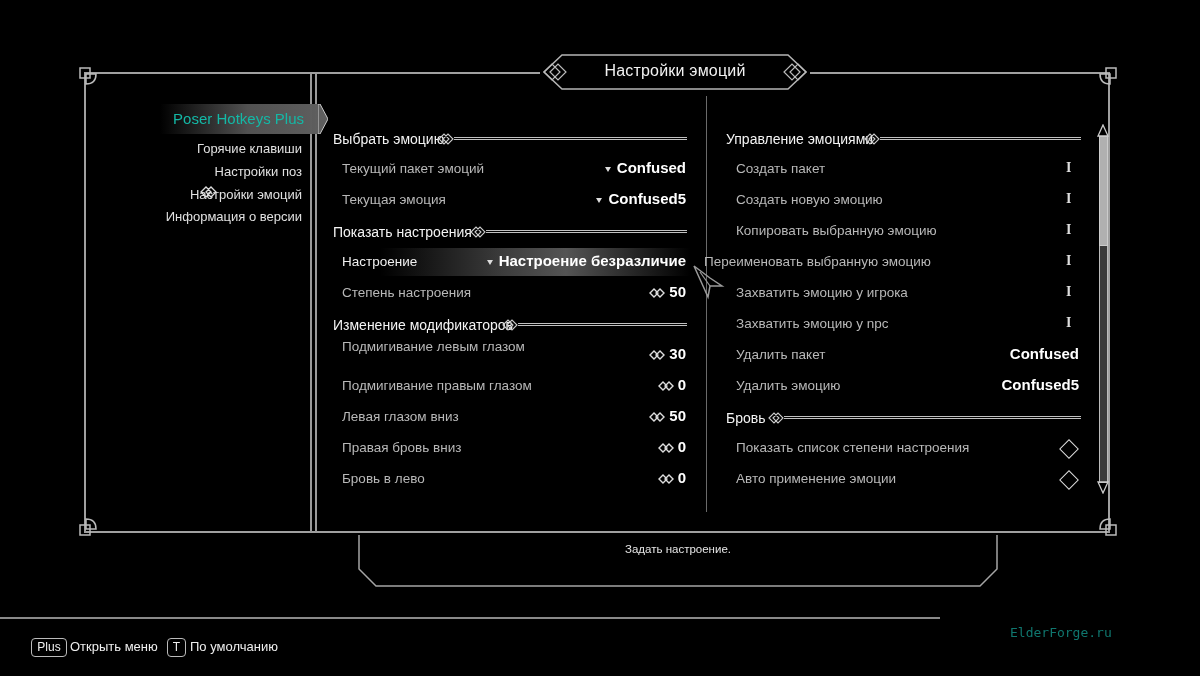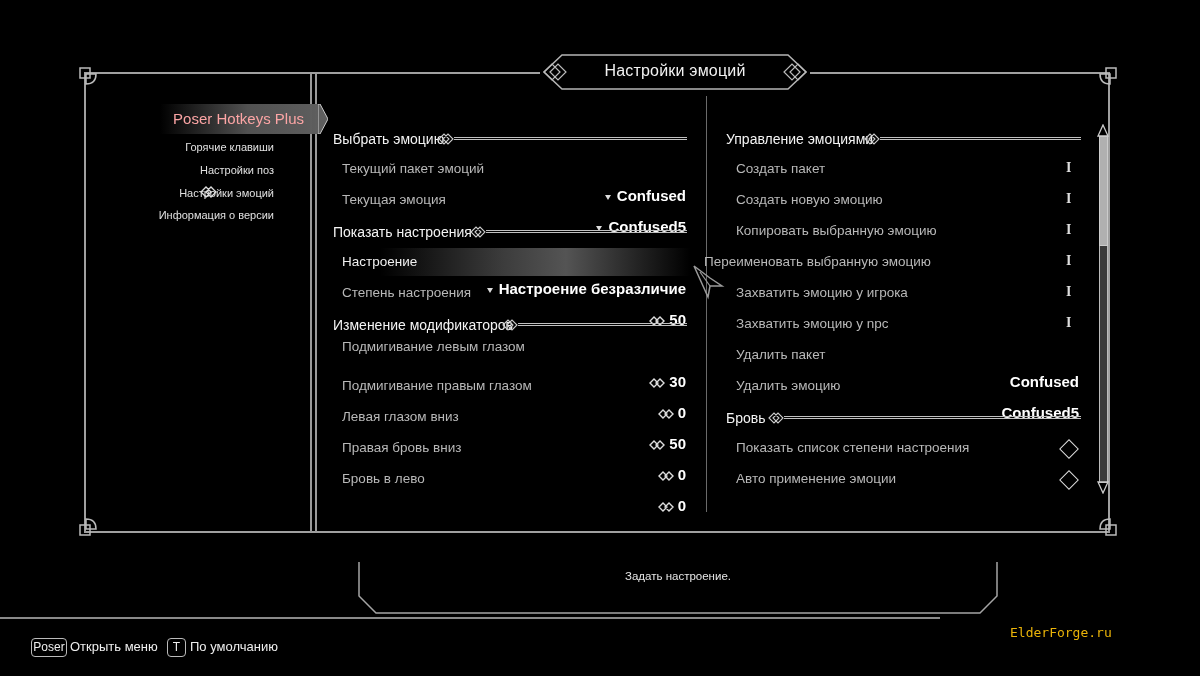--- a/index.html
+++ b/index.html
@@ -12,47 +12,47 @@
            border:2px solid #a0a0a0; box-sizing:border-box; }
   .title-box { position:absolute; left:556px; top:52px; width:232px; height:40px;
                background:#000; }
   .title-box svg { position:absolute; left:0; top:0; }
   .title-text { position:absolute; left:0; top:10px; width:232px; text-align:center;
                 font-size:16px; color:#f2f2f2; font-family:"Liberation Sans Narrow","Liberation Sans", sans-serif; letter-spacing:0.2px; }
   
   .sidebar-main { position:absolute; left:160px; top:104px; width:160px; height:30px; }
   .sidebar-main .bg { position:absolute; inset:0;
       background:linear-gradient(90deg, rgba(80,80,80,0) 0%, rgba(90,90,90,0.9) 55%, #5e5e5e 100%); }
-  .sidebar-main .label { position:absolute; right:16px; top:6px; font-size:15px; color:#fca5a5; }
-  .side-item { position:absolute; right:926px; font-size:11px; color:#e0e0e0; text-align:left; white-space:nowrap; }
+  .sidebar-main .label { position:absolute; right:16px; top:6px; font-size:15px; color:#14b8a6; }
+  .side-item { position:absolute; right:898px; font-size:13px; color:#e0e0e0; text-align:left; white-space:nowrap; }
   
   .section-head { position:absolute; font-size:14px; color:#f4f4f4; white-space:nowrap; }
   .section-line { position:absolute; height:3px; border-top:1px solid #c0c0c0; border-bottom:1px solid #c0c0c0; box-sizing:border-box; }
   .knot { position:absolute; width:16px; height:12px; }
   .row-label { position:absolute; font-size:13.5px; color:#b8b8b8; white-space:nowrap; }
-  .row-value { position:absolute; font-size:15px; font-weight:bold; color:#fff; text-align:right; white-space:nowrap;margin-top:28px; }
+  .row-value { position:absolute; font-size:15px; font-weight:bold; color:#fff; text-align:right; white-space:nowrap; }
   .arrow-down { display:inline-block; width:0; height:0; border-left:3px solid transparent; border-right:3px solid transparent;
                 border-top:5px solid #ddd; margin-right:6px; vertical-align:middle; }
   .slider-icon { display:inline-block; width:16px; height:10px; margin-right:4px; vertical-align:middle; }
   .ibeam { position:absolute; font-family:"Liberation Serif", serif; font-weight:bold; font-size:14px; color:#ddd; }
   .checkbox { position:absolute; width:12px; height:12px; border:1.5px solid #ddd; transform:rotate(45deg); }
   .highlight { position:absolute; left:380px; top:248px; width:310px; height:28px;
      background:linear-gradient(90deg, rgba(0,0,0,0) 0%, rgba(110,110,110,0.55) 40%, rgba(140,140,140,0.6) 60%, rgba(0,0,0,0) 100%); }
   
   .scroll-track { position:absolute; left:1099px; top:136px; width:7px; height:345px; background:#3a3a3a; border:1px solid #bbb; }
   .scroll-thumb { position:absolute; left:1099px; top:136px; width:7px; height:108px; background:#b0b0b0; border:1px solid #ccc; }
   
-  .desc { position:absolute; left:358px; top:562px; width:586px; height:52px; }
+  .desc { position:absolute; left:358px; top:535px; width:586px; height:52px; }
   .desc svg { position:absolute; left:0; top:0; }
   .desc-line { position:absolute; width:640px; text-align:center; font-size:11.5px; color:#e6e6e6; }
   
   .bottom-rule { position:absolute; left:0; top:617px; width:940px; height:2px; background:#8a8a8a; }
   .key { position:absolute; border:1.5px solid #bbb; border-radius:4px; font-size:12px; color:#eee; text-align:center; line-height:17px; height:17px; }
   .key-label { position:absolute; font-size:13px; color:#eee; white-space:nowrap; }
-  .watermark { position:absolute; left:1010px; top:625px; font-family:"DejaVu Sans Mono", monospace; font-size:13px; color:#eab308; }
+  .watermark { position:absolute; left:1010px; top:625px; font-family:"DejaVu Sans Mono", monospace; font-size:13px; color:#0f766e; }
 </style>
 </head>
 <body>
 
 <div class="frame"></div>
 
 <svg class="abs" style="left:78px;top:66px" width="22" height="22">
   <rect x="2" y="2" width="10" height="10" fill="none" stroke="#bbb" stroke-width="1.5"></rect>
   <path d="M8 8 L18 8 Q18 18 8 18 Z" fill="none" stroke="#bbb" stroke-width="1.5"></path>
 </svg>
@@ -205,18 +205,18 @@
   </svg>
 
 <div class="desc">
   <svg width="640" height="52">
     <path d="M1 0 L1 34 L18 51 L622 51 L639 34 L639 0" fill="none" stroke="#a5a5a5" stroke-width="1.5"></path>
   </svg>
   <div class="desc-line" style="top:8px">Задать настроение.</div>
 </div>
 
 <div class="bottom-rule"></div>
-<div class="key" style="left:31px;top:638px;width:34px;">Poser</div>
+<div class="key" style="left:31px;top:638px;width:34px;">Plus</div>
 <div class="key-label" style="left:70px;top:639px">Открыть меню</div>
 <div class="key" style="left:167px;top:638px;width:17px;">T</div>
 <div class="key-label" style="left:190px;top:639px">По умолчанию</div>
 
 <div class="watermark">ElderForge.ru</div>
 
 </body></html>

